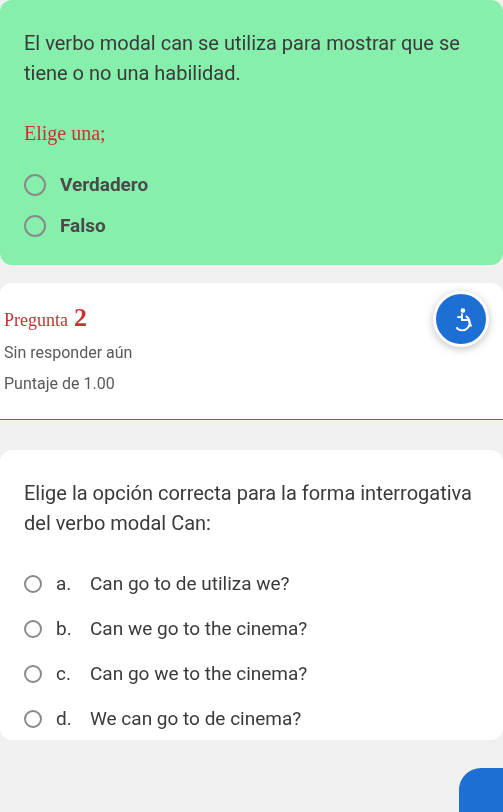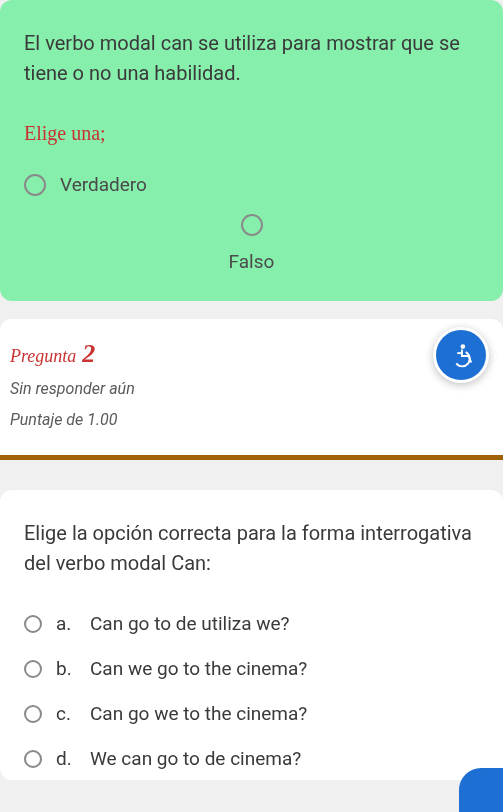--- a/index.html
+++ b/index.html
@@ -39,47 +39,46 @@
       list-style: none;
     }
     .option-row {
       display: flex;
       align-items: center;
       gap: 14px;
       margin-bottom: 18px;
     }
     .option-row:last-child {
       margin-bottom: 0;
-      flex-direction: column;
     }
     .radio-circle {
       width: 22px;
       height: 22px;
       border: 2px solid #8a8a8a;
       border-radius: 50%;
       flex-shrink: 0;
     }
     .radio-circle-sm {
       width: 18px;
       height: 18px;
       border: 2px solid #8a8a8a;
       border-radius: 50%;
       flex-shrink: 0;
     }
     .option-label {
       font-size: 19px;
       color: #4a4a4a;
+      font-weight: bold;
     }
     .question-header {
       background: #fff;
       border-radius: 12px 12px 0 0;
-      padding: 20px 12px 14px 10px;
-      border-bottom: 5px solid #a16207;
+      padding: 20px 12px 14px 4px;
+      border-bottom: 1px solid #a16207;
       margin-bottom: 0;
-      font-style: italic;
     }
     .question-num-line {
       display: flex;
       align-items: baseline;
       gap: 6px;
       margin-bottom: 10px;
     }
     .question-label-word {
       font-family: Georgia, "Times New Roman", serif;
       color: #c93232;

